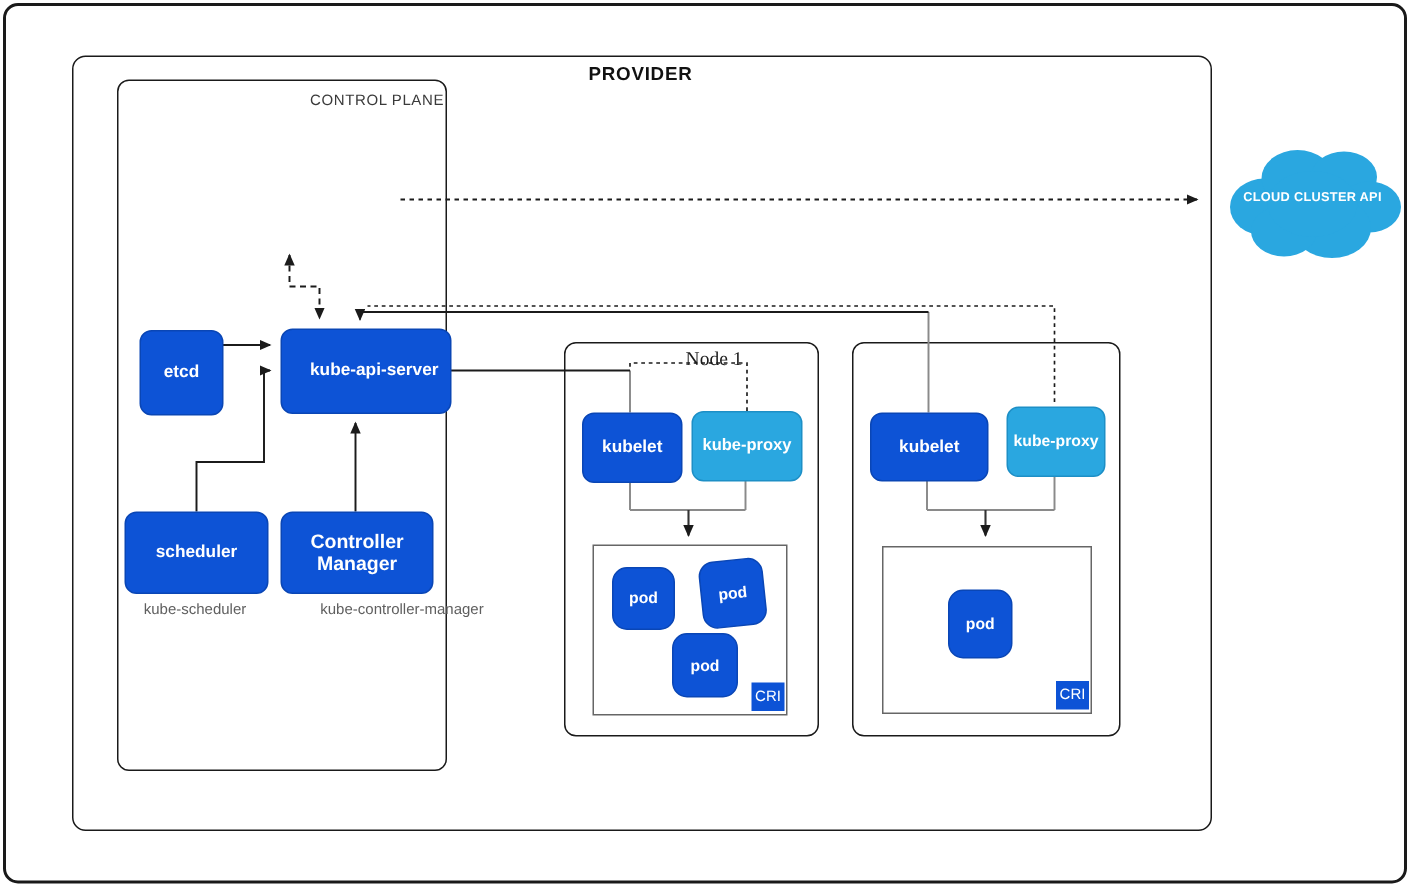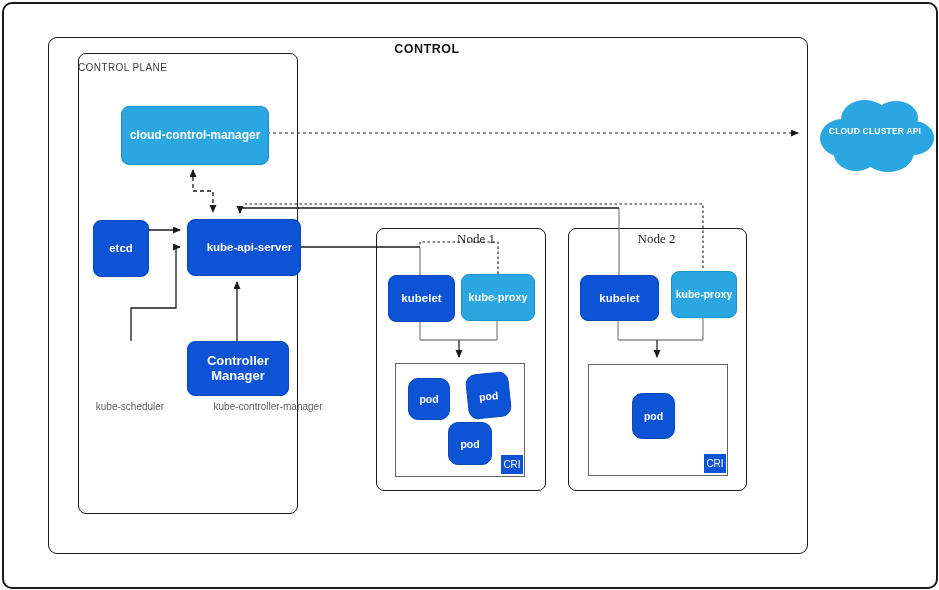--- a/index.html
+++ b/index.html
@@ -36,21 +36,21 @@
   .chip{
     position:absolute;display:flex;align-items:center;justify-content:center;
     color:#fff;font-weight:normal;font-size:10px;background:#0d53d6;
   }
   .title-cluster{
     position:absolute;font-weight:bold;font-size:12.5px;color:#111;
     letter-spacing:.5px;text-align:center;
   }
   .title-plane{
     position:absolute;font-size:10px;color:#3a3a3a;letter-spacing:.4px;
-    text-align:left;
+    text-align:right;
   }
   .title-node{
     position:absolute;font-family:"Liberation Serif",serif;font-size:13px;
     color:#1c1c1c;text-align:center;
   }
   .caption{
     position:absolute;font-size:10px;color:#5f5f5f;text-align:center;
   }
   .cloud-wrap{position:absolute;left:813px;top:94px;width:124px;height:86px;}
   .cloud-label{
@@ -60,30 +60,29 @@
   svg.wires{position:absolute;left:0;top:0;pointer-events:none;}
 </style>
 </head>
 <body>
 
 <div class="stage">
 
   <div class="frame"></div>
 
   <div class="box cluster" style="left:48px;top:37px;width:758px;height:515px;"></div>
-  <div class="title-cluster" style="left:48px;top:42px;width:758px;">CONTROL</div>
+  <div class="title-cluster" style="left:48px;top:42px;width:758px;">PROVIDER</div>
 
   <div class="box group" style="left:78px;top:53px;width:218px;height:459px;"></div>
   <div class="title-plane" style="left:78px;top:62px;width:218px;">CONTROL PLANE</div>
 
   <div class="box group" style="left:376px;top:228px;width:168px;height:261px;"></div>
   <div class="title-node" style="left:376px;top:231px;width:168px;padding-left:16px;">Node 1</div>
 
   <div class="box group" style="left:568px;top:228px;width:177px;height:261px;"></div>
-  <div class="title-node" style="left:568px;top:231px;width:177px;">Node 2</div>
 
   <div class="box cri-box" style="left:395px;top:363px;width:128px;height:112px;"></div>
   <div class="box cri-box" style="left:588px;top:364px;width:138px;height:110px;"></div>
 
   <svg class="wires" width="939" height="590" viewBox="0 0 939 590">
     <defs>
       <marker id="arw" markerWidth="10" markerHeight="10" refX="7" refY="3.5" orient="auto" markerUnits="userSpaceOnUse">
         <path d="M0,0 L8,3.5 L0,7 z" fill="#1b1b1b"></path>
       </marker>
       <marker id="arwRev" markerWidth="10" markerHeight="10" refX="7" refY="3.5" orient="auto-start-reverse" markerUnits="userSpaceOnUse">
@@ -111,23 +110,23 @@
 
     <path d="M703,268 L703,204 L245,204" stroke="#1b1b1b" stroke-width="1.1" fill="none" stroke-dasharray="2.5 2.5"></path>
 
     <path d="M420,320 L420,340 M497,319 L497,340 M420,340 L497,340" stroke="#8a8a8a" stroke-width="1.3" fill="none"></path>
     <path d="M459,340 L459,357" stroke="#333" stroke-width="1.4" fill="none" marker-end="url(#arw)"></path>
 
     <path d="M618,319 L618,340 M703,316 L703,340 M618,340 L703,340" stroke="#8a8a8a" stroke-width="1.3" fill="none"></path>
     <path d="M657,340 L657,357" stroke="#333" stroke-width="1.4" fill="none" marker-end="url(#arw)"></path>
   </svg>
 
-  <div class="lightblue" style="left:121px;top:106px;width:146px;height:57px;font-size:12px;">cloud-control-manager</div>
   <div class="blue" style="left:93px;top:220px;width:54px;height:55px;">etcd</div>
   <div class="blue" style="left:187px;top:219px;width:101px;height:55px;padding-left:11px;">kube-api-server</div>
+  <div class="blue" style="left:83px;top:341px;width:94px;height:53px;">scheduler</div>
   <div class="blue" style="left:187px;top:341px;width:100px;height:53px;font-size:13px;">Controller Manager</div>
   <div class="caption" style="left:70px;top:401px;width:120px;">kube-scheduler</div>
   <div class="caption" style="left:180px;top:401px;width:120px;margin-left:28px;">kube-controller-manager</div>
 
   <div class="blue" style="left:388px;top:275px;width:65px;height:45px;">kubelet</div>
   <div class="lightblue" style="left:461px;top:274px;width:72px;height:45px;font-size:11px;">kube-proxy</div>
   <div class="pod" style="left:408px;top:378px;width:40px;height:40px;">pod</div>
   <div class="pod" style="left:467px;top:373px;width:41px;height:43px;transform:rotate(-6deg);">pod</div>
   <div class="pod" style="left:448px;top:422px;width:42px;height:41px;">pod</div>
   <div class="chip" style="left:501px;top:455px;width:22px;height:19px;">CRI</div>

